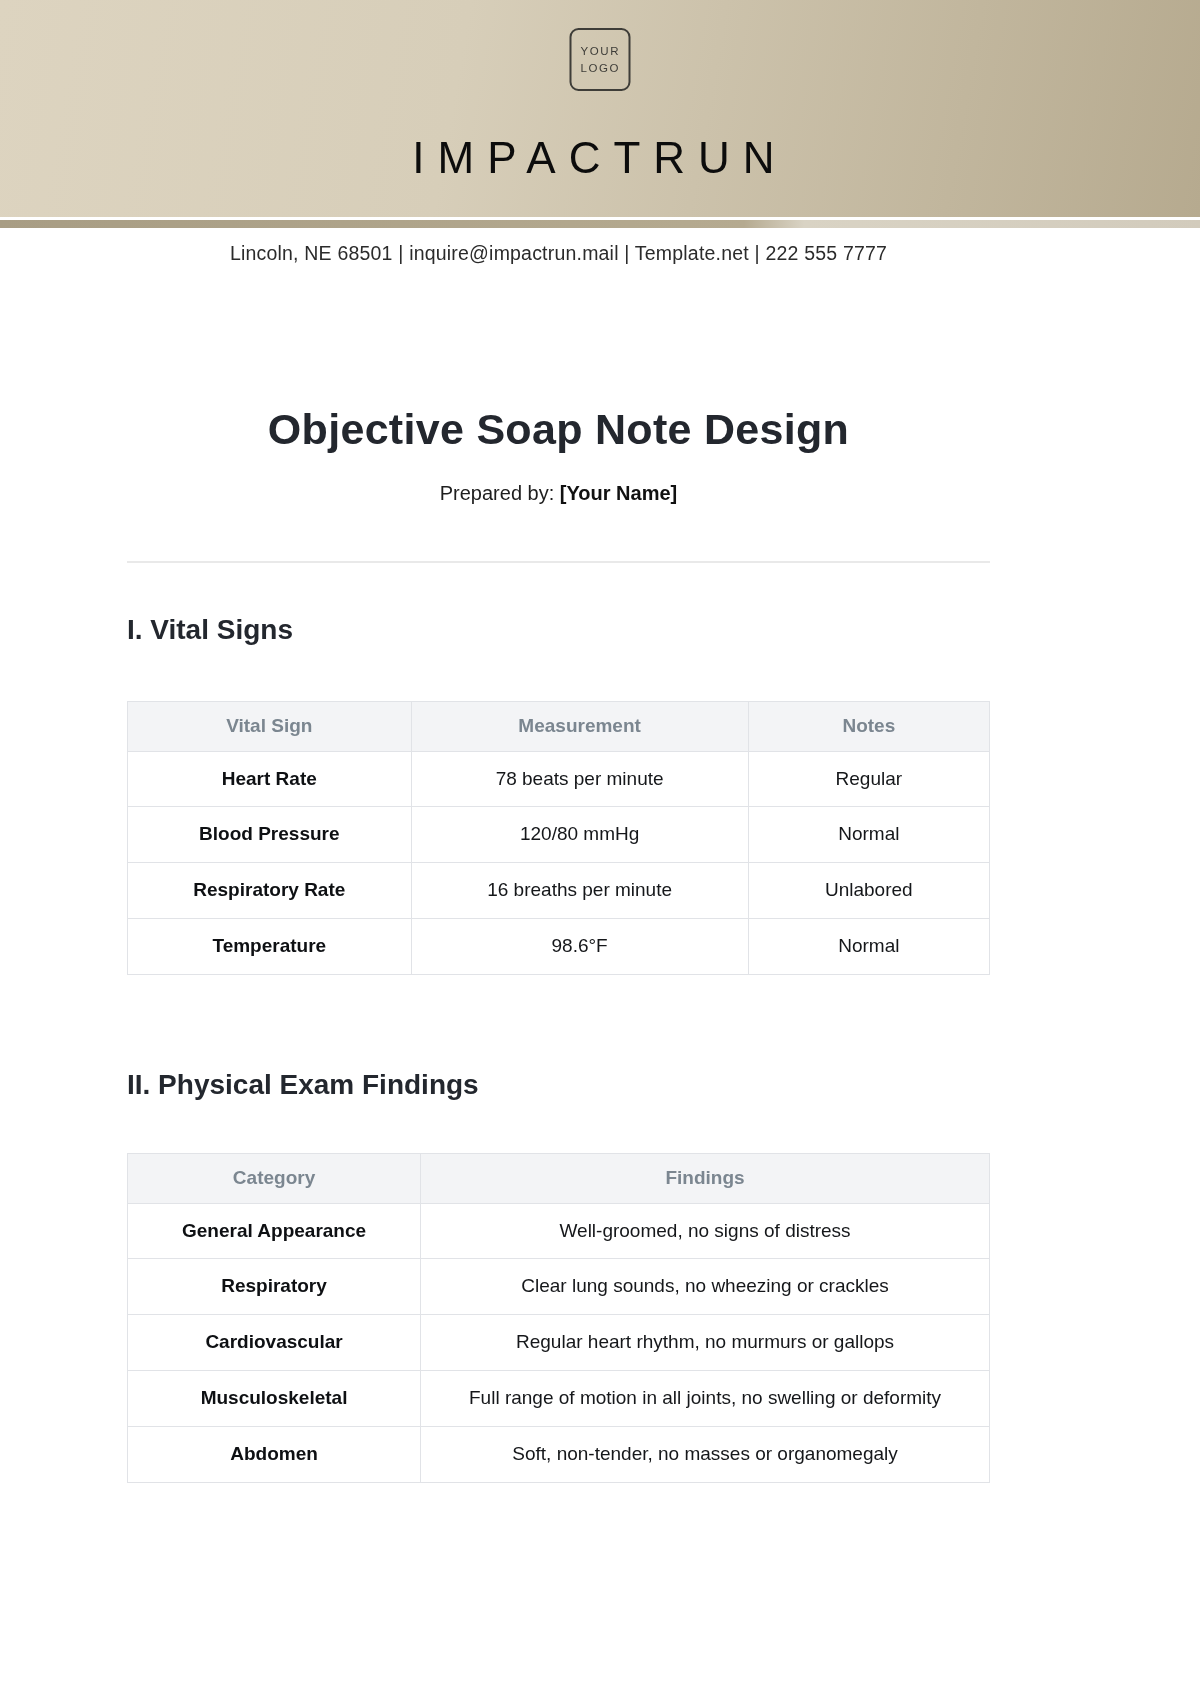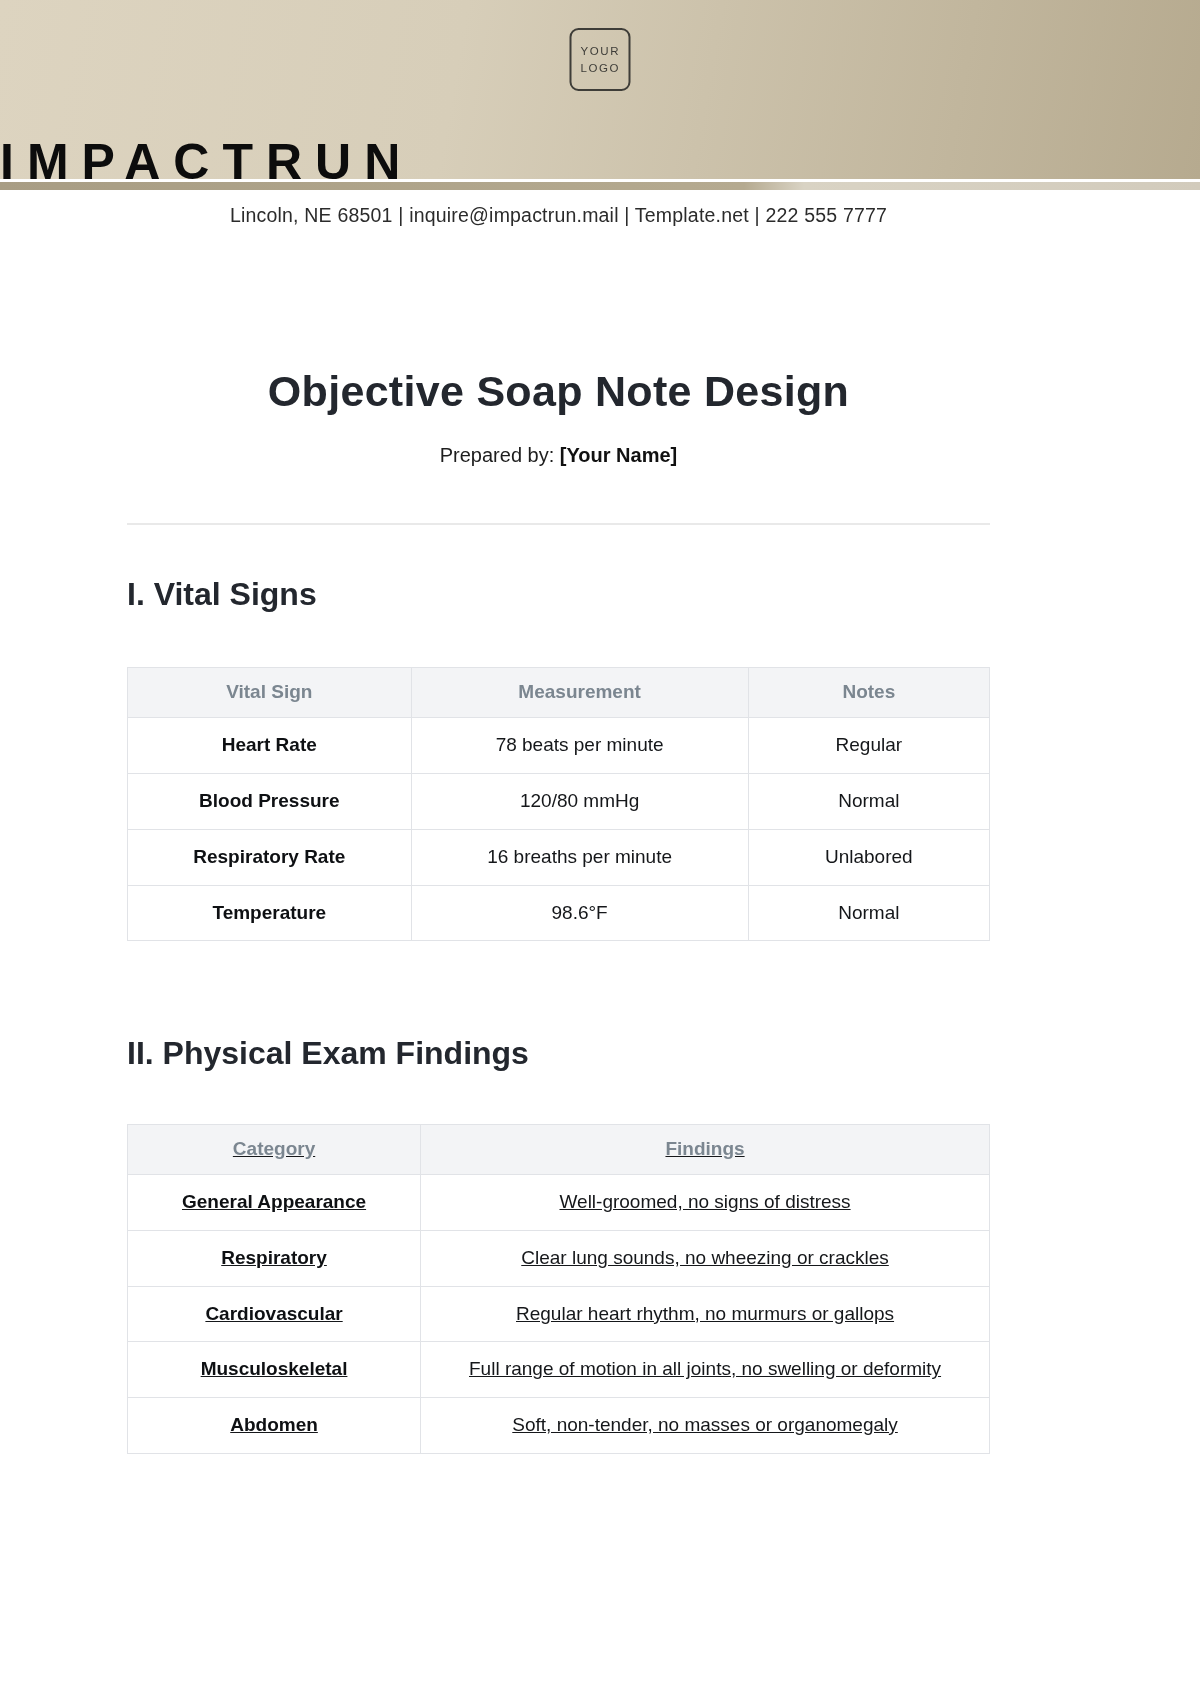--- a/index.html
+++ b/index.html
@@ -5,39 +5,39 @@
   * { margin:0; padding:0; box-sizing:border-box; }
   html, body { background:#ffffff; }
   body {
     width:1200px; height:1696px;
     font-family:"Liberation Sans", sans-serif;
     color:#15171a;
     overflow:hidden;
   }
   
   .header-band {
-    height:179px;
+    height:217px;
     background:linear-gradient(100deg, #ddd4c0 0%, #d7ceb9 38%, #b6aa8f 100%);
     position:relative;
   }
   .logo-box {
     position:absolute; top:28px; left:50%; transform:translateX(-50%);
     width:61px; height:63px;
     border:2px solid #3e3d38; border-radius:9px;
     display:flex; flex-direction:column; justify-content:center;
     padding-left:9px;
   }
   .logo-box span {
     font-size:11.5px; letter-spacing:1.6px; line-height:1.45;
     color:#3e3d38; font-weight:400;
   }
   .brand {
     position:absolute; top:133px; left:0; width:100%;
-    text-align:left;
-    font-size:50px; font-weight:700; letter-spacing:13px;
+    text-align:center;
+    font-size:44px; font-weight:400; letter-spacing:13px;
     color:#0c0c0c; white-space:nowrap;
   }
   .accent-strip {
     margin-top:3px; height:8px;
     background:linear-gradient(90deg, #a89d84 0%, #b5aa90 62%, #d9d3c4 67%, #d2cbbc 100%);
   }
   
   .content { margin-left:127px; width:863px; }
   .contact {
     margin-top:14px; text-align:center;
@@ -48,32 +48,32 @@
     font-size:43px; line-height:1.05; font-weight:700;
     color:#23272e; letter-spacing:0.3px;
   }
   .prepared {
     margin-top:28px; text-align:center;
     font-size:20px; line-height:1.2; color:#1e1e1e;
   }
   .prepared .name { font-weight:700; color:#111; }
   .divider { margin-top:56px; border-top:2px solid #e9e9e9; }
   .section-heading {
-    font-size:32px; line-height:1.15; font-weight:700; color:#23272e;
+    font-size:28px; line-height:1.15; font-weight:700; color:#23272e;
   }
   .s1 .section-heading { margin-top:51px; }
   .s2 .section-heading { margin-top:94px; }
   
   table {
     width:100%; border-collapse:collapse; table-layout:fixed;
     font-size:19px;
     border-radius:18px;
   }
   .s1 table { margin-top:55px; }
-  .s2 table { margin-top:52px;text-decoration:underline; }
+  .s2 table { margin-top:52px; }
   th {
     background:#f3f4f6; color:#7b8690;
     font-weight:700; line-height:1.2;
     padding:13px 8px;
     border:1px solid #e1e3e7;
     text-align:center;
   }
   td {
     padding:16px 10px; line-height:1.2;
     border:1px solid #e1e3e7;

